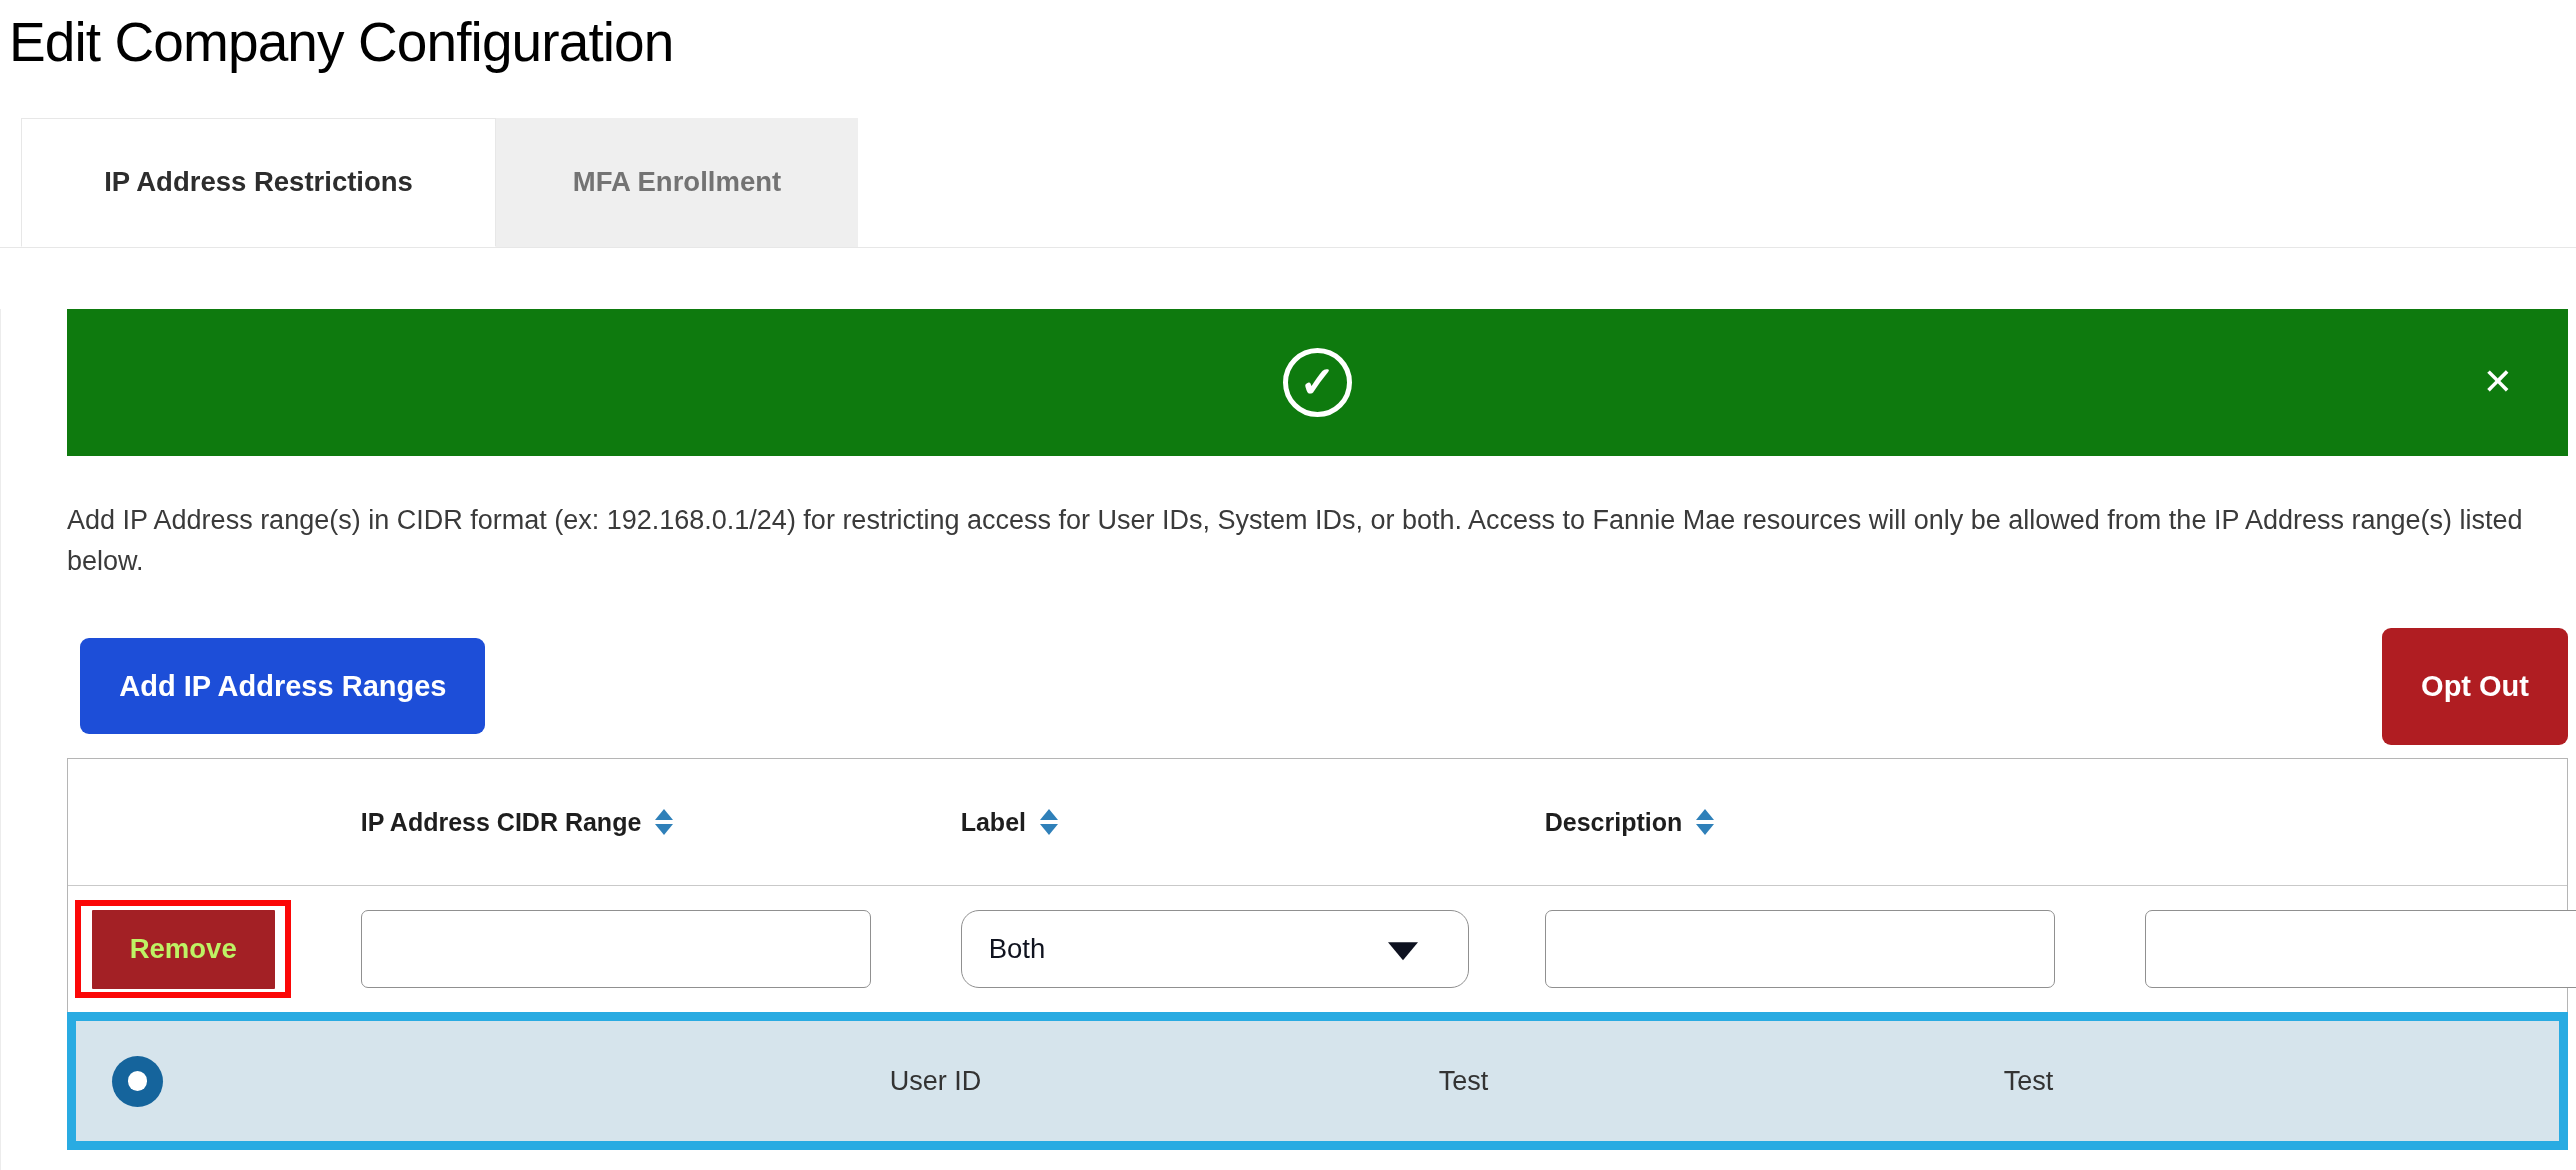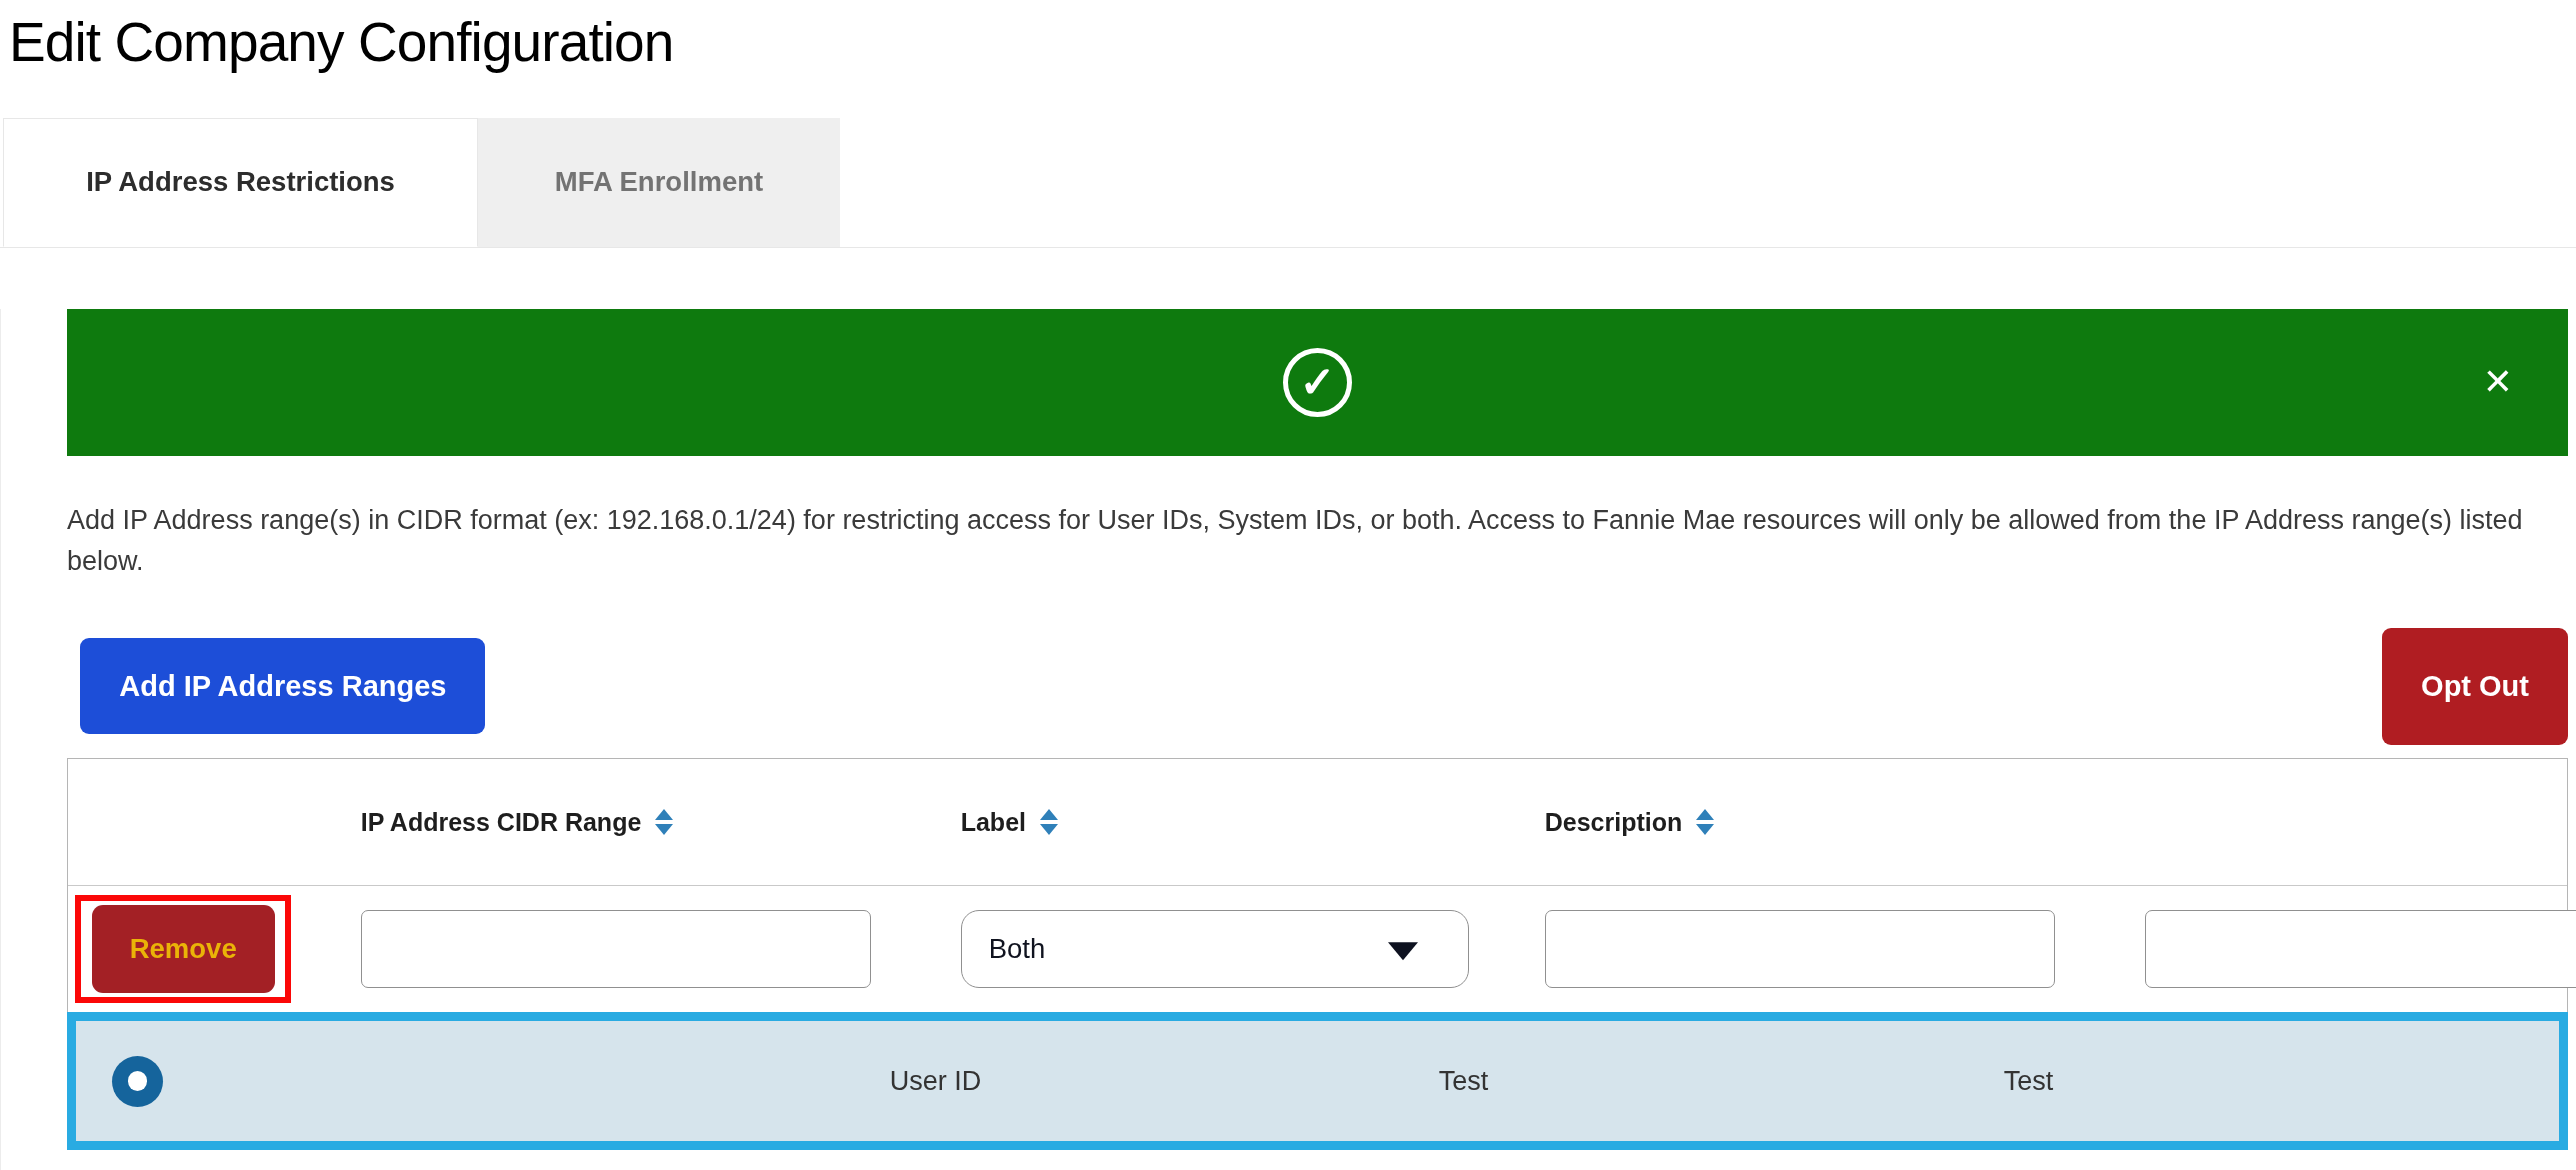--- a/index.html
+++ b/index.html
@@ -15,21 +15,21 @@
     margin:0; padding:8px 0 0 9px;
     font-size:55px; font-weight:normal; color:#000;
     letter-spacing:-0.9px; line-height:1.25;
   }
 
   
   .tab-bar {
     margin-top:41px;
     display:flex; align-items:stretch;
     border-bottom:0.9px solid #e7e7e7;
-    padding-left:3px;
+    padding-left:21px;
   }
   .tab {
     height:129px; display:flex; align-items:center; justify-content:center;
     font-size:27.5px; font-weight:600; cursor:default;
   }
   .tab.active {
     width:475px; background:#fff; color:#2d2d2d;
     border:0.9px solid #e7e7e7; border-bottom:0.9px solid #fff;
     margin-bottom:-0.9px;
   }
@@ -121,23 +121,23 @@
   }
 
   
   .edit-row { height:126px; }
   .remove-highlight {
     display:inline-block; margin-left:7px;
     border:6.2px solid #fb0707; background:#fff;
     padding:3.6px 10.7px;
   }
   .btn-remove {
-    width:183px; height:88px;
-    background:#a32025; border:none; border-radius:11px;
-    color:#eab308; font-size:27.5px; font-weight:bold;
+    width:183px; height:79px;
+    background:#a32025; border:none; border-radius:1px;
+    color:#bef264; font-size:27.5px; font-weight:bold;
     font-family:"Liberation Sans", sans-serif; cursor:pointer;
   }
   .cell-field { padding-left:10.7px; }
   .text-input {
     width:510px; height:78px;
     border:1.8px solid #909090; border-radius:7px;
     font-size:27px; padding:0 21px; color:#222;
     font-family:"Liberation Sans", sans-serif;
     outline:none; background:#fff;
   }

